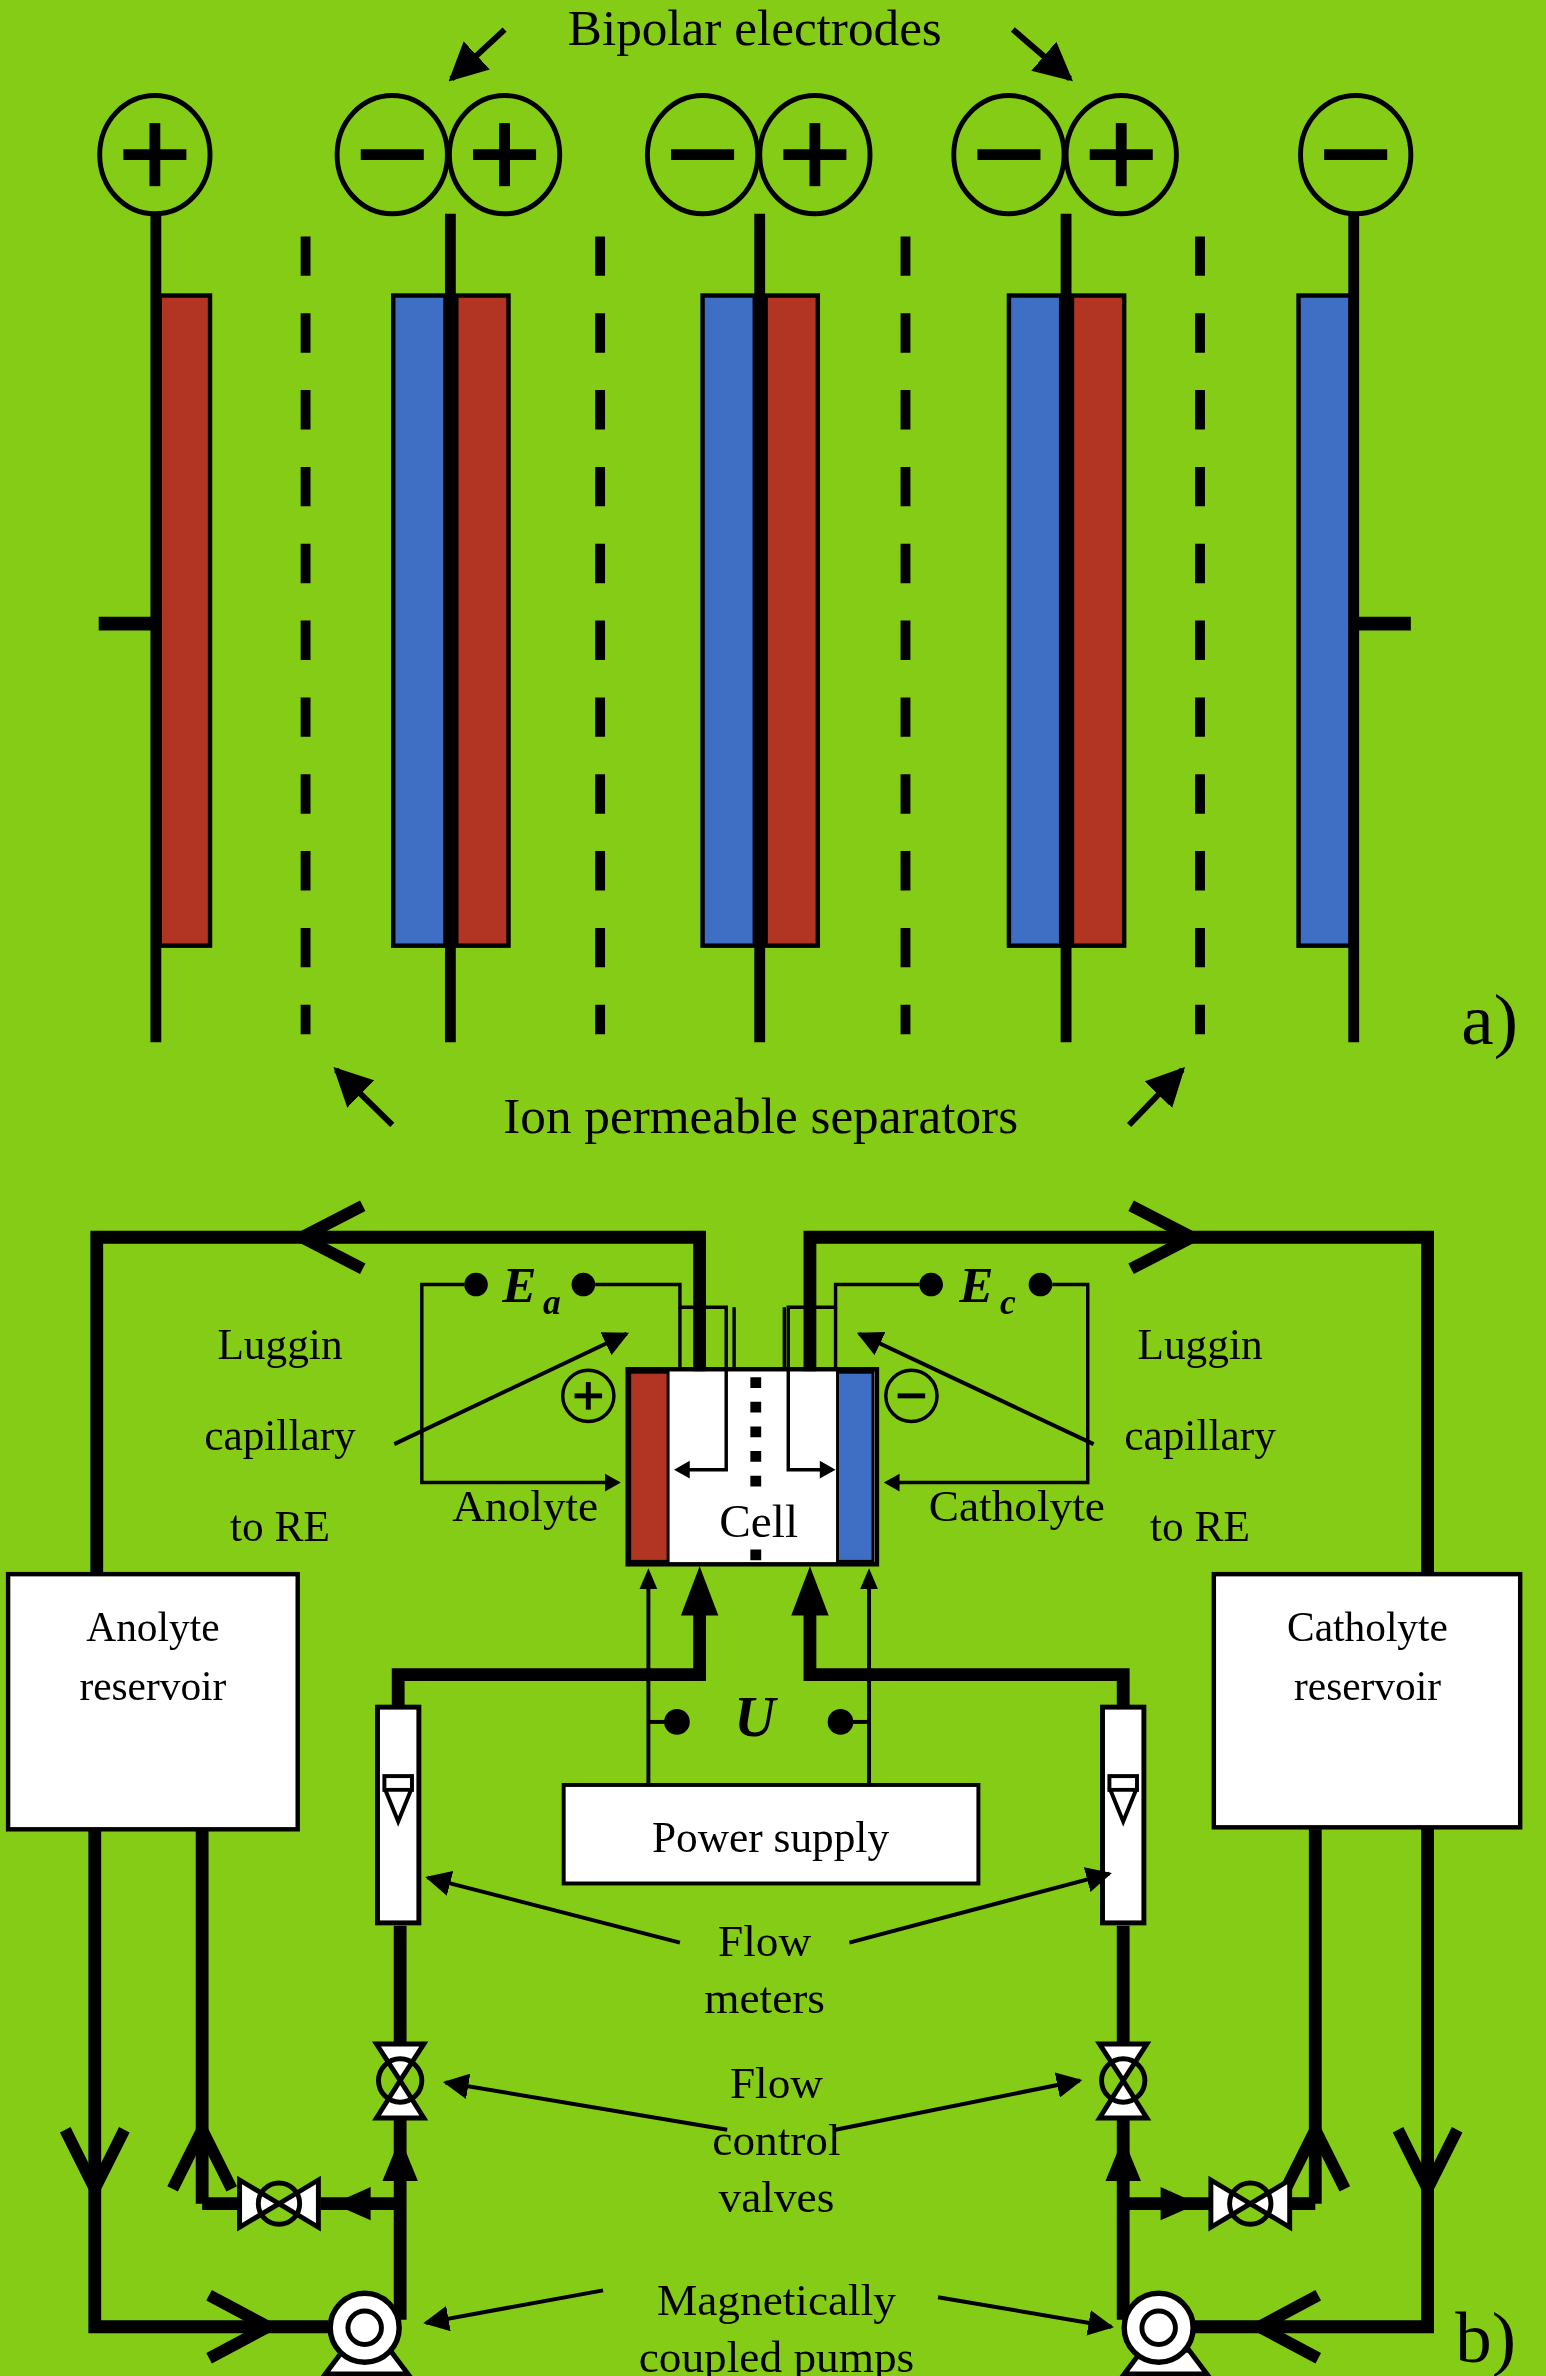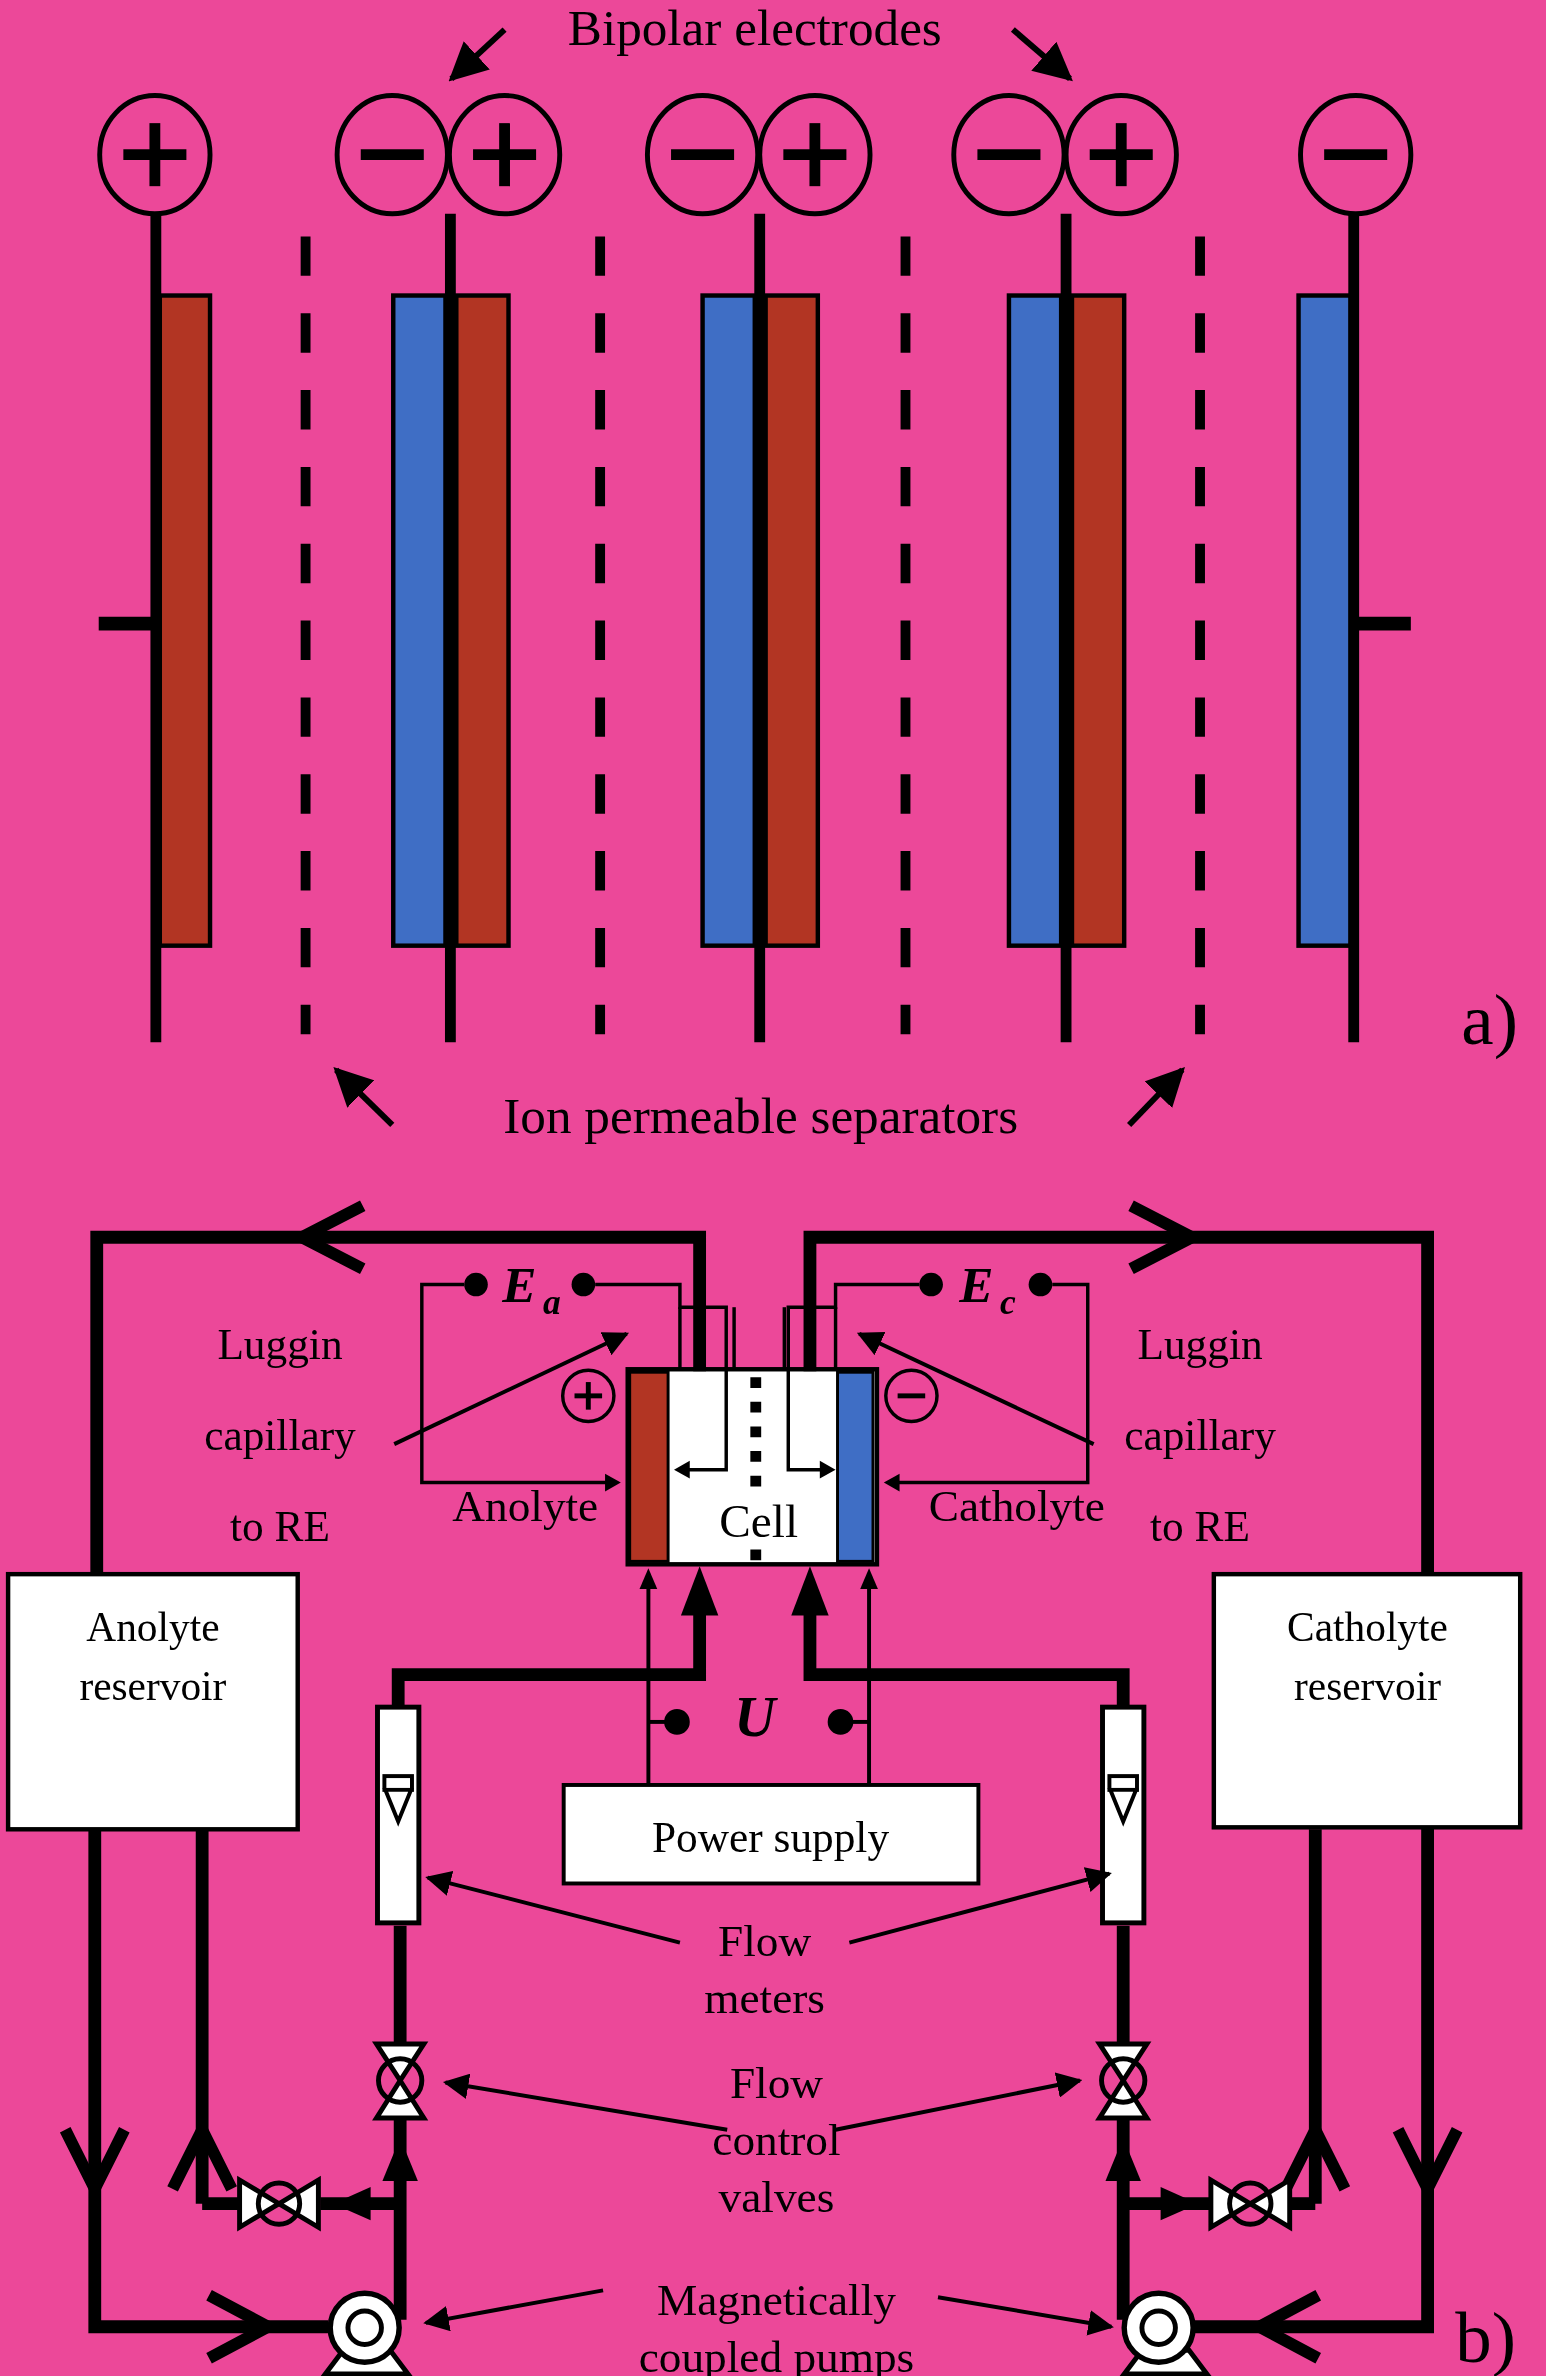--- a/index.html
+++ b/index.html
@@ -1,16 +1,16 @@
 <!DOCTYPE html>
 <html><head>
 <meta charset="utf-8">
 <style>
   html,body{margin:0;padding:0;background:#ffffff;}
-  .page{width:1547px;height:2377px;position:relative;background:#ec4899;}
+  .page{width:1547px;height:2377px;position:relative;background:#84cc16;}
   svg{display:block;}
   .t{font-family:"Liberation Serif","DejaVu Serif",serif;fill:#000;}
   .bi{font-style:italic;font-weight:bold;}
   .ln{stroke:#000;fill:none;}
   .thick{stroke:#000;stroke-width:13;fill:none;}
   .chev{stroke:#000;stroke-width:12;fill:none;stroke-linejoin:miter;}
   .thin{stroke:#000;stroke-width:4;fill:none;}
   .cap{stroke:#000;stroke-width:3.5;fill:none;}
   .sym{stroke:#000;stroke-width:5;fill:none;}
   .solid{fill:#000;stroke:none;}

